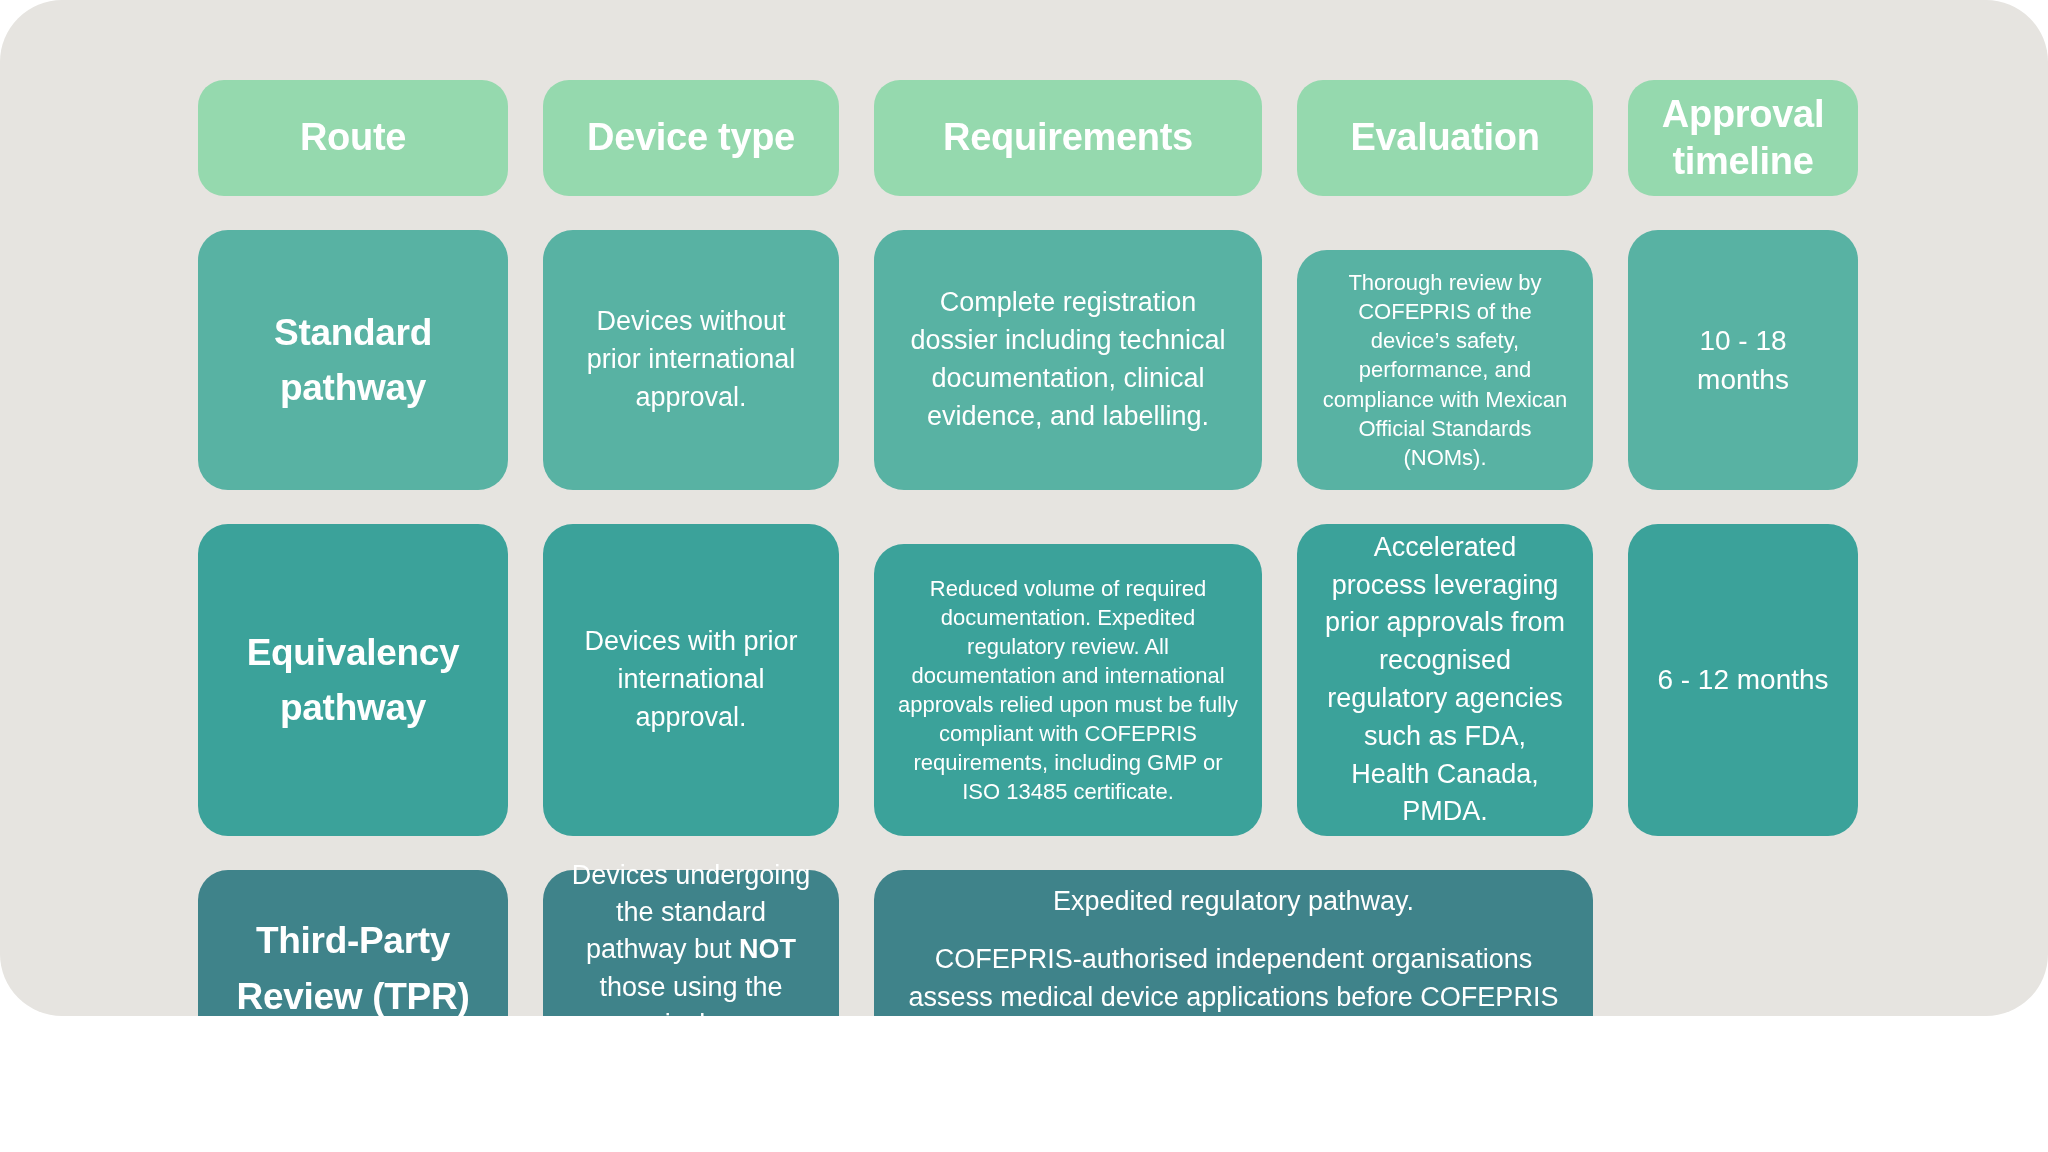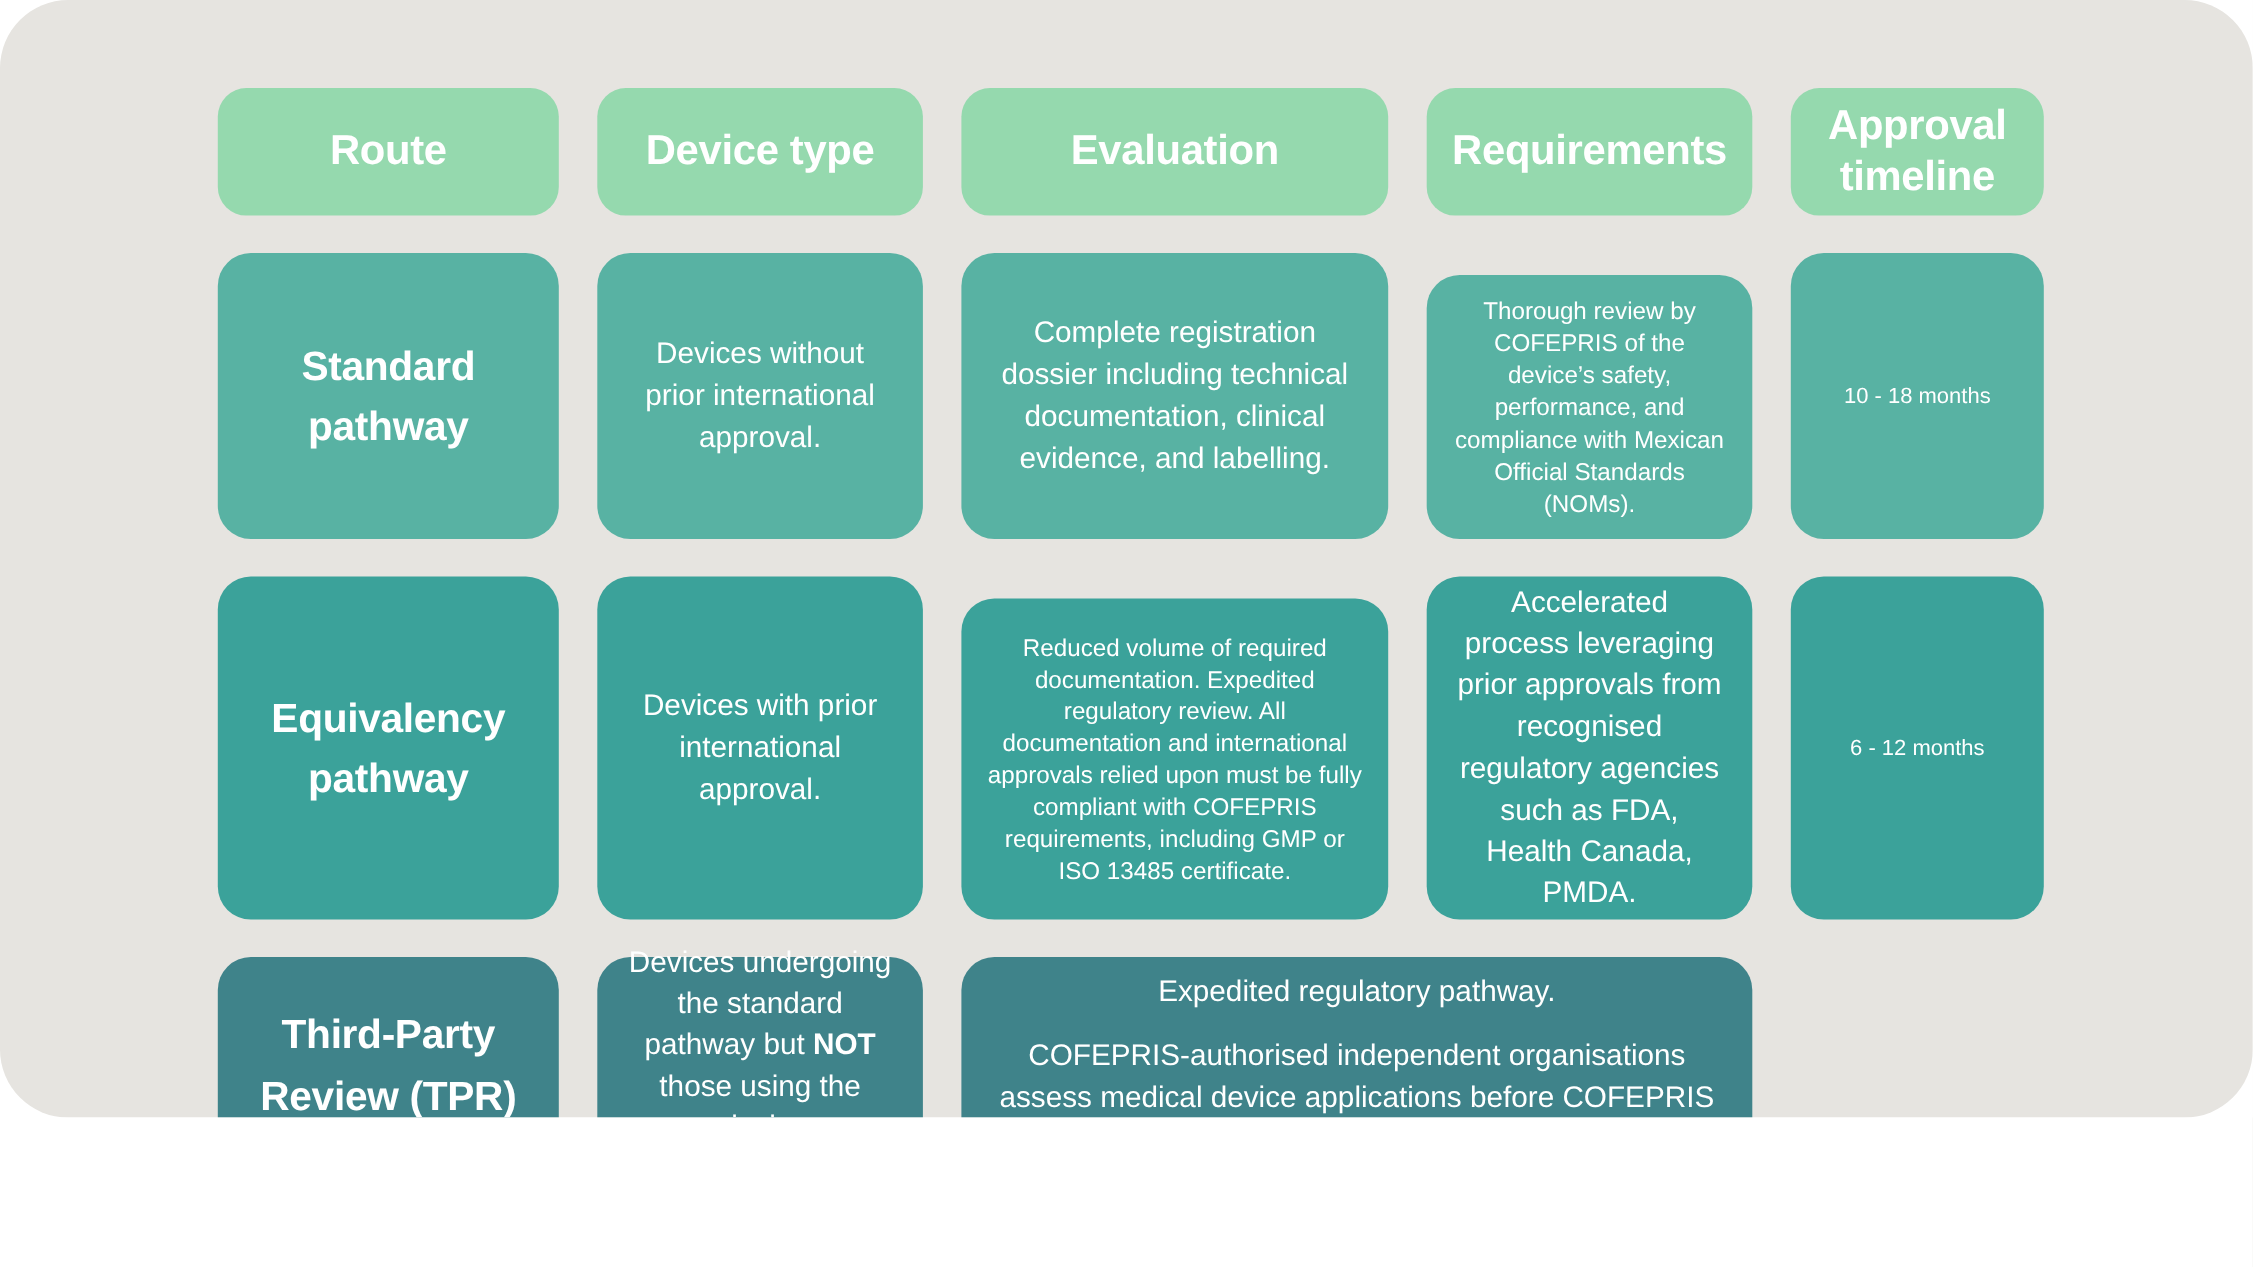--- a/index.html
+++ b/index.html
@@ -69,33 +69,33 @@
   .tight {
     line-height: 1.38;
     padding: 3px 20px;
   }
   .merged-cell {
     grid-column: 3 / 5;
     gap: 20px;
   }
   .merged-cell .para { max-width: 680px; }
   .merged-cell .para + .para { }
-  .timeline-cell { font-size: 20px; }
+  .timeline-cell { font-size: 28px; }
   b, strong { font-weight: 700; }
 </style>
 </head>
 <body>
 
 <div class="canvas">
   <div class="grid">
 
     <div class="cell header-cell">Route</div>
     <div class="cell header-cell">Device type</div>
+    <div class="cell header-cell">Requirements</div>
     <div class="cell header-cell">Evaluation</div>
-    <div class="cell header-cell">Requirements</div>
     <div class="cell header-cell">Approval timeline</div>
 
     <div class="cell body-cell r1 route-cell">Standard pathway</div>
     <div class="cell body-cell r1">Devices without prior international approval.</div>
     <div class="cell body-cell r1">Complete registration dossier including technical documentation, clinical evidence, and labelling.</div>
     <div class="cell body-cell r1 dense">Thorough review by COFEPRIS of the device’s safety, performance, and compliance with Mexican Official Standards (NOMs).</div>
     <div class="cell body-cell r1 timeline-cell">10 - 18 months</div>
 
     <div class="cell body-cell r2 route-cell">Equivalency pathway</div>
     <div class="cell body-cell r2">Devices with prior international approval.</div>

